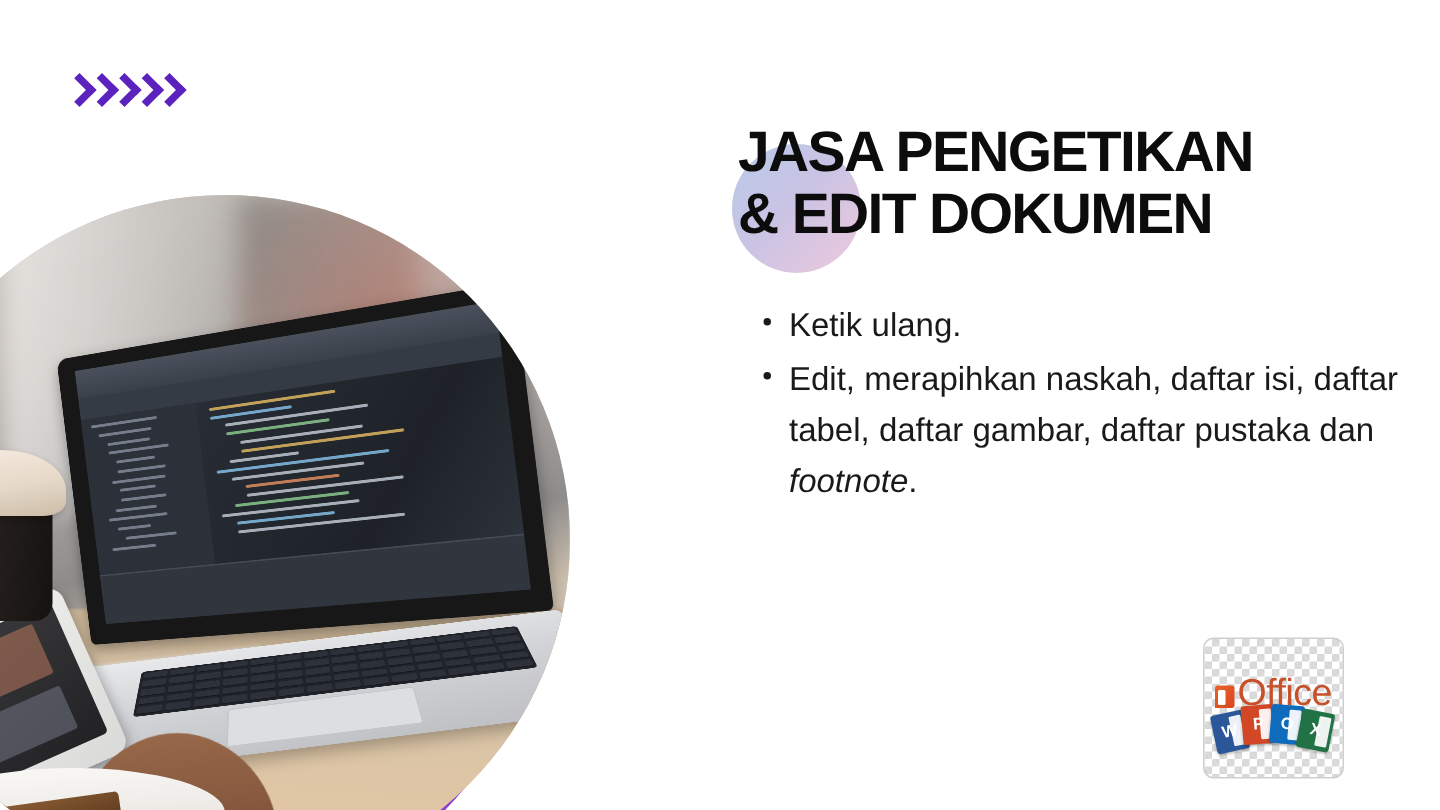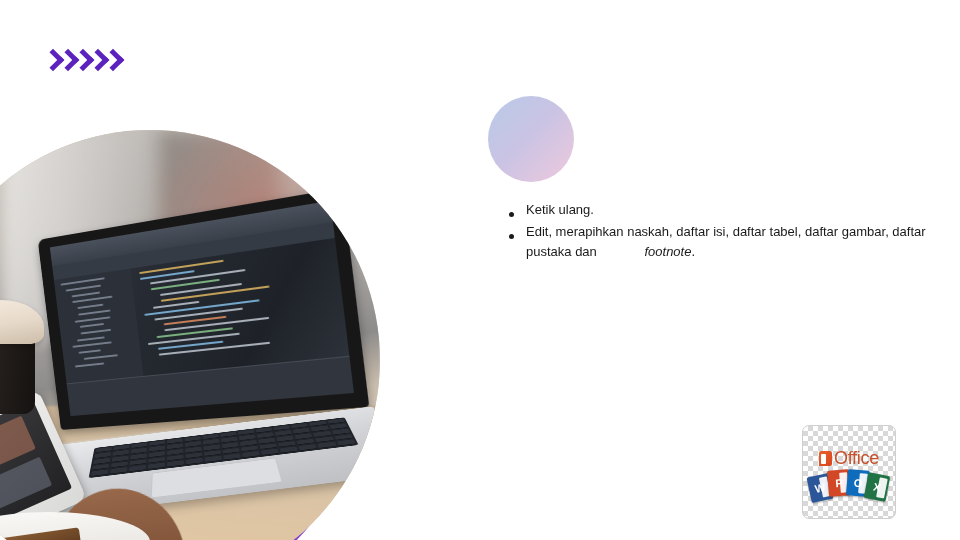--- a/index.html
+++ b/index.html
@@ -423,39 +423,38 @@
     left: 8px;
     top: 200px;
     width: 420px;
     margin: 0;
     padding: 0 0 0 26px;
     list-style: none;
     z-index: 2;
   }
   .bullets li {
     position: relative;
-    font-size: 13px;
+    font-size: 22px;
     line-height: 1.55;
     color: #1a1a1a;
     margin-bottom: 2px;
     font-family: "Liberation Sans", sans-serif;
   }
   .bullets li::before {
     content: "";
     position: absolute;
     left: -17px;
     top: 12px;
     width: 5px;
     height: 5px;
     border-radius: 50%;
     background: #1a1a1a;
   }
   .bullets em {
     font-style: italic;
-    margin-left: 44px;
   }
   .cta {
     position: absolute;
     left: 0px;
     top: 458px;
     width: 284px;
     height: 42px;
     border: none;
     border-radius: 21px;
     background: linear-gradient(90deg, #1E3FA8 0%, #3A3FBE 28%, #7A50D0 66%, #BC72DE 100%);
@@ -484,21 +483,21 @@
     background-position: 0 0, 5px 5px;
     z-index: 7;
     overflow: hidden;
   }
   .office-word {
     position: absolute;
     left: 0;
     top: 22px;
     width: 100%;
     text-align: center;
-    font-size: 18px;
+    font-size: 25px;
     color: #C8502A;
     font-family: "Liberation Sans", sans-serif;
     letter-spacing: -.3px;
   }
   .office-mark {
     display: inline-block;
     width: 13px;
     height: 15px;
     vertical-align: -2px;
     margin-right: 2px;
@@ -745,20 +744,21 @@
       </div>
     </div>
 
     <div class="ring-gap"></div>
   </div>
 
   <div class="right">
 
     <div class="deco-circle"></div>
 
+    <h1 class="headline"><span>JASA PENGETIKAN</span><br><span>&amp; EDIT DOKUMEN</span></h1>
 
     <ul class="bullets">
       <li><span>Ketik ulang.</span></li>
       <li><span>Edit, merapihkan naskah, daftar isi, daftar tabel, daftar gambar, daftar pustaka dan </span><em>footnote</em><span>.</span></li>
     </ul>
 
   </div>
 
   <div class="office-badge">
     <div class="office-word"><span class="office-mark"></span><span>Office</span></div>

